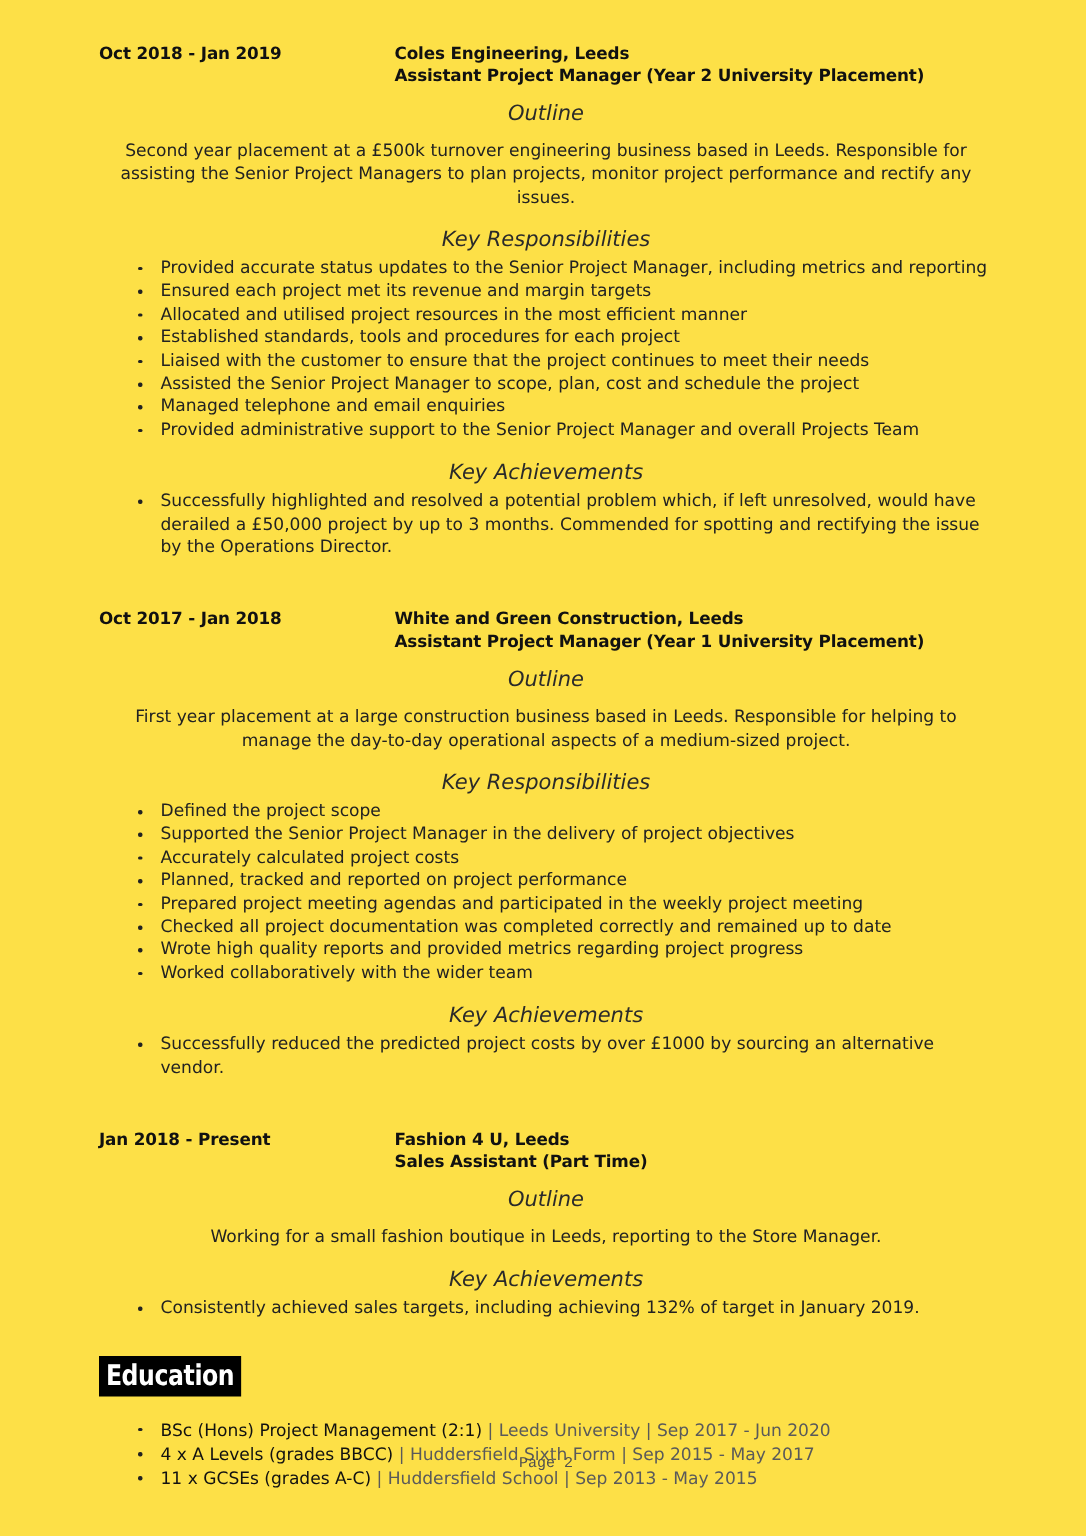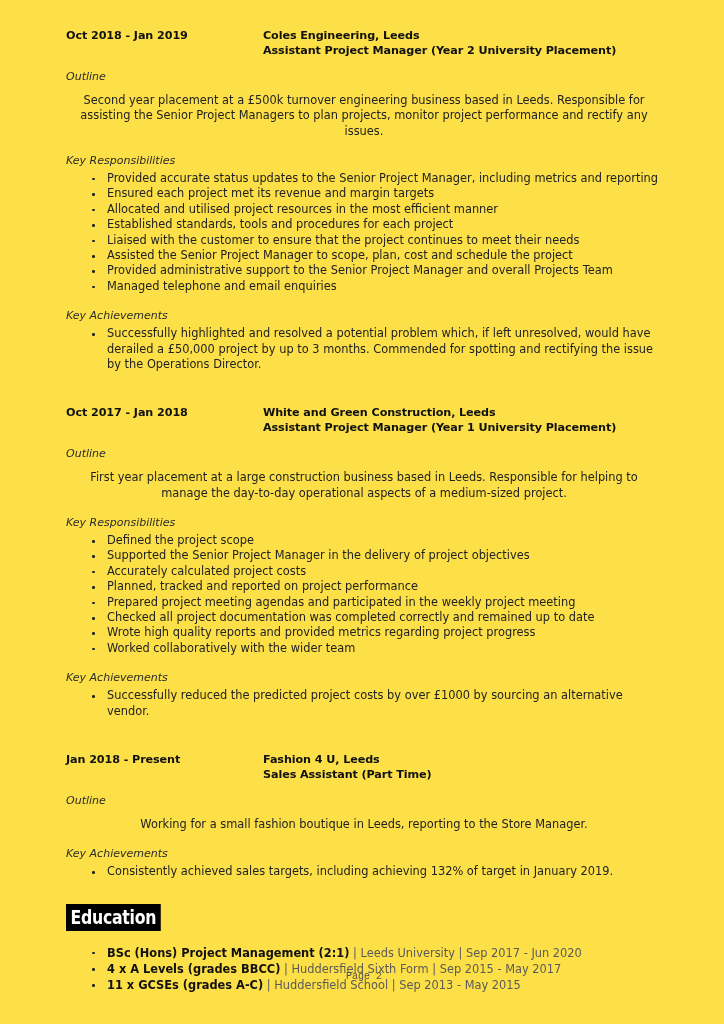--- a/index.html
+++ b/index.html
@@ -51,24 +51,25 @@
     font-size: 11.2px;
     line-height: 15px;
     letter-spacing: -0.1px;
     color: #111111;
   }
   .job-company { display: block; }
   .job-role { display: block; }
 
   .sub-head {
     font-style: italic;
-    font-size: 11px;
+    font-size: 14px;
     line-height: 15px;
     color: #2a2a2a;
     margin: 0 0 9px 0;
+    text-align: center;
   }
   .sub-head.tight { margin-bottom: 3px; }
 
   .para {
     font-size: 11.4px;
     line-height: 15.3px;
     color: #222222;
     margin: 0 0 14px 0;
     text-align: center;
   }
@@ -135,21 +136,21 @@
     content: "";
     position: absolute;
     left: 26px;
     top: 7px;
     width: 2.6px;
     height: 2.6px;
     background: #222222;
     border-radius: 50%;
   }
   .edu-title {
-    font-weight: bold;
+    font-weight: normal;
     color: #111111;
   }
   .edu-detail {
     color: #5a5a5a;
   }
 
   
   .footer {
     position: absolute;
     left: 2px;
@@ -178,22 +179,22 @@
       <div class="sub-head">Outline</div>
       <p class="para">Second year placement at a £500k turnover engineering business based in Leeds. Responsible for assisting the Senior Project Managers to plan projects, monitor project performance and rectify any issues.</p>
       <div class="sub-head tight">Key Responsibilities</div>
       <ul class="bullets">
           <li>Provided accurate status updates to the Senior Project Manager, including metrics and reporting</li>
           <li>Ensured each project met its revenue and margin targets</li>
           <li>Allocated and utilised project resources in the most efficient manner</li>
           <li>Established standards, tools and procedures for each project</li>
           <li>Liaised with the customer to ensure that the project continues to meet their needs</li>
           <li>Assisted the Senior Project Manager to scope, plan, cost and schedule the project</li>
+          <li>Managed telephone and email enquiries</li>
           <li>Provided administrative support to the Senior Project Manager and overall Projects Team</li>
-          <li>Managed telephone and email enquiries</li>
         </ul>
       <div class="sub-head tight">Key Achievements</div>
       <ul class="bullets">
           <li>Successfully highlighted and resolved a potential problem which, if left unresolved, would have derailed a £50,000 project by up to 3 months. Commended for spotting and rectifying the issue by the Operations Director.</li>
         </ul>
     </div>
 
     <div class="gap-job"></div>
 
     <div class="job">

